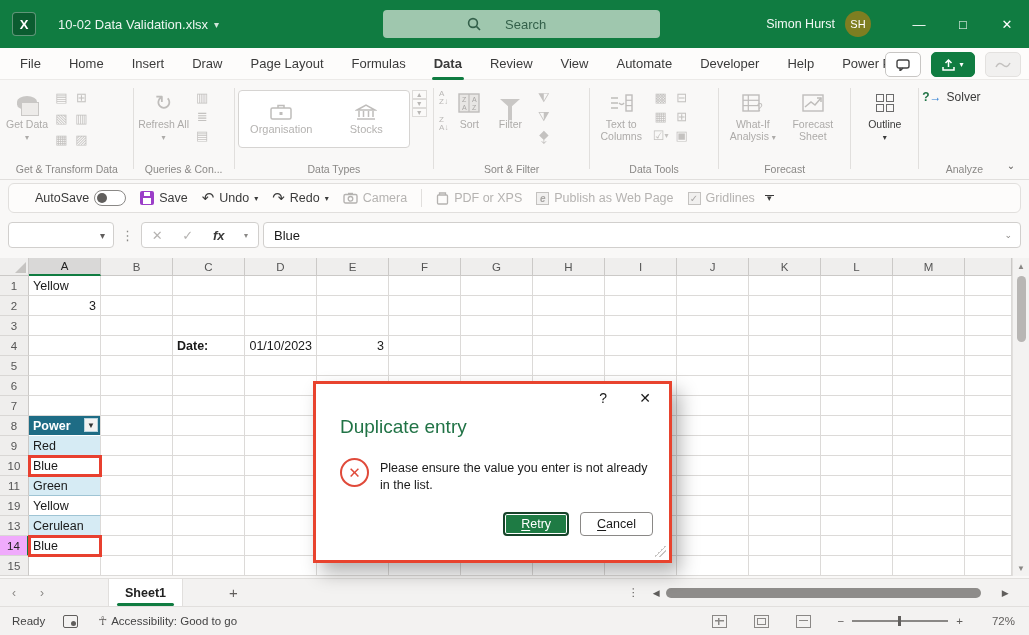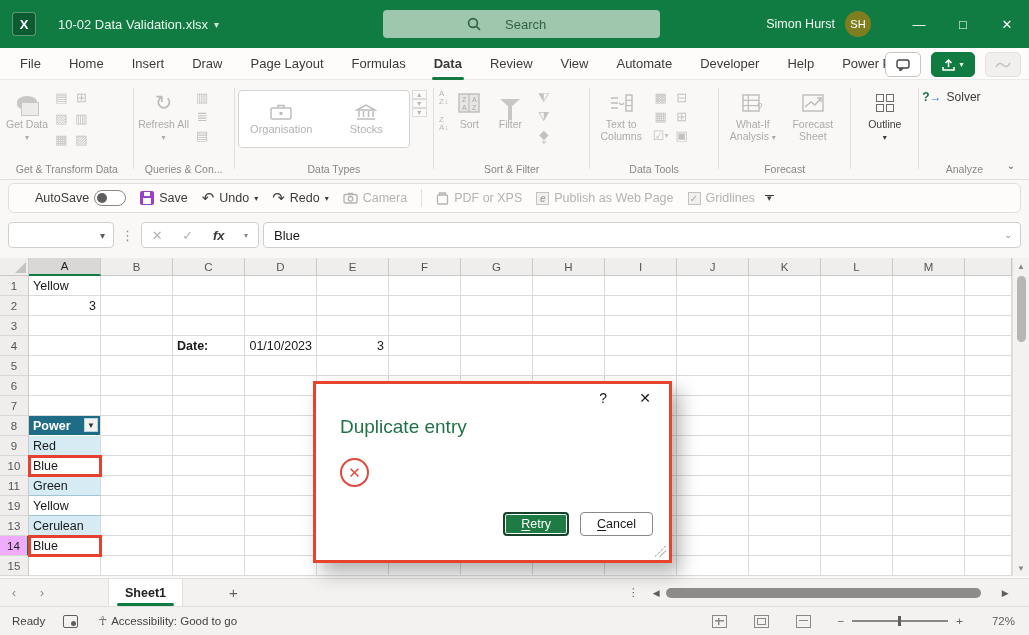--- a/index.html
+++ b/index.html
@@ -728,20 +728,21 @@
     <span class="vthumb"></span>
     <span class="spacer"></span>
     <span class="varr">▼</span>
   </div>
 
   <div class="dlg">
     <span class="dlg-help">?</span>
     <span class="dlg-close">✕</span>
     <div class="dlg-title">Duplicate entry</div>
     <div class="err-ic">✕</div>
+    <div class="dlg-msg">Please ensure the value you enter is not already in the list.</div>
     <div class="dlg-btns">
       <div class="btn primary"><u>R</u>etry</div>
       <div class="btn secondary"><u>C</u>ancel</div>
     </div>
     <div class="grip"></div>
   </div>
 
   <div class="sheetbar">
     <span class="navarr">‹</span>
     <span class="navarr">›</span>

